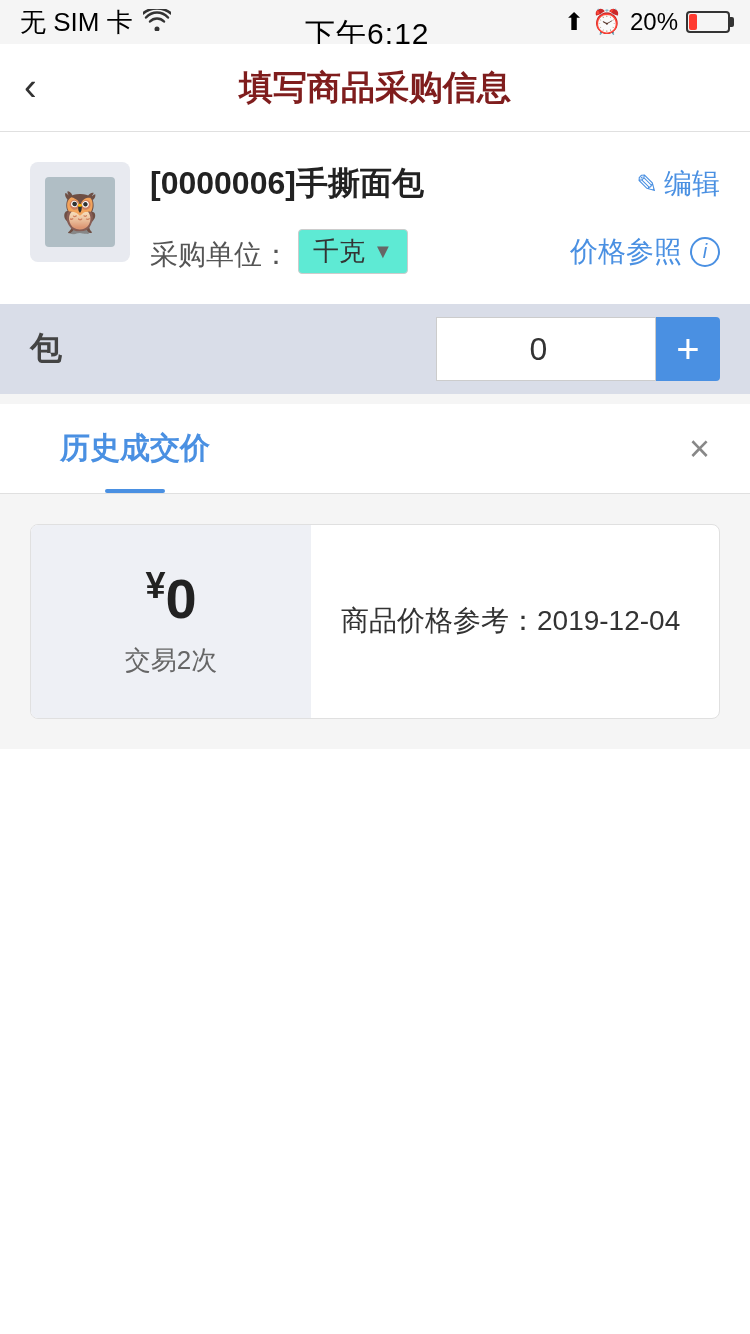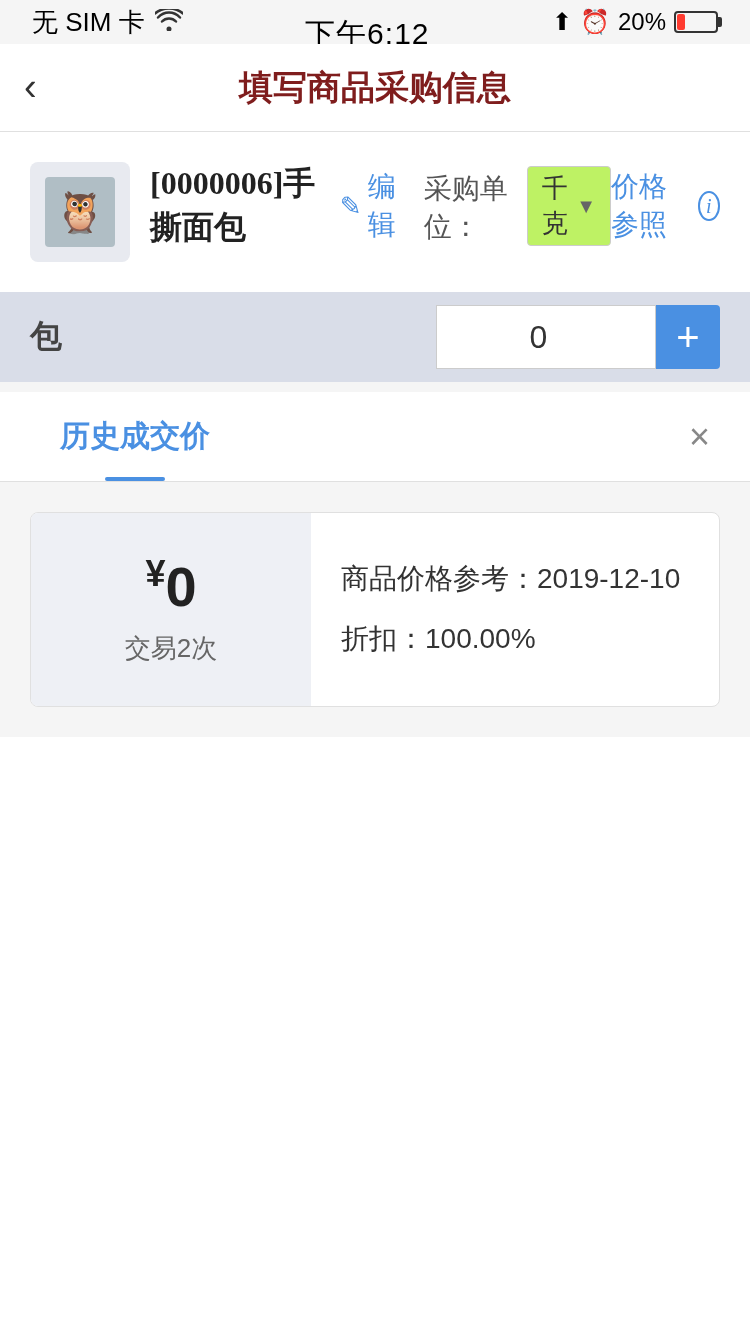--- a/index.html
+++ b/index.html
@@ -13,21 +13,21 @@
     }
 
     
     .status-bar {
       width: 750px;
       height: 44px;
       background: #f5f5f5;
       display: flex;
       align-items: center;
       justify-content: space-between;
-      padding: 0 32px;
+      padding: 0 20px;
       font-size: 26px;
       font-weight: 500;
     }
     .status-left {
       display: flex;
       align-items: center;
       gap: 10px;
       font-size: 26px;
     }
     .status-center {
@@ -134,23 +134,22 @@
       align-items: center;
       justify-content: center;
     }
     .owl-icon {
       font-size: 40px;
       color: #78909c;
     }
     .product-info {
       flex: 1;
       display: flex;
-      flex-direction: row;
+      flex-direction: column;
       gap: 23px;
-      font-family: Liberation Serif, serif;
     }
     .product-header {
       display: flex;
       align-items: center;
       justify-content: space-between;
     }
     .product-name {
       font-size: 32px;
       font-weight: 600;
       color: #222;
@@ -173,21 +172,21 @@
       color: #555;
     }
     .unit-select {
       display: inline-flex;
       align-items: center;
       border: 1px solid #ccc;
       border-radius: 4px;
       padding: 4px 14px;
       font-size: 26px;
       color: #333;
-      background: #bef264;
+      background: #5eead4;
       cursor: pointer;
       gap: 8px;
     }
     .unit-arrow {
       font-size: 20px;
       color: #666;
     }
     .price-ref {
       display: flex;
       align-items: center;
@@ -447,22 +446,19 @@
 <div class="price-content">
   <div class="price-card">
     <div class="price-left">
       <div class="price-amount">
         <span style="font-size:36px;vertical-align:super;">¥</span><span>0</span>
       </div>
       <div class="price-transactions">交易2次</div>
     </div>
     <div class="price-right">
       <div class="price-detail-row">
-        <span>商品价格参考：</span><span>2019-12-10</span>
-      </div>
-      <div class="price-detail-row">
-        <span>折扣：</span><span>100.00%</span>
+        <span>商品价格参考：</span><span>2019-12-04</span>
       </div>
     </div>
   </div>
 </div>
 
 <div class="bottom-space"></div>
 
 </body></html>

